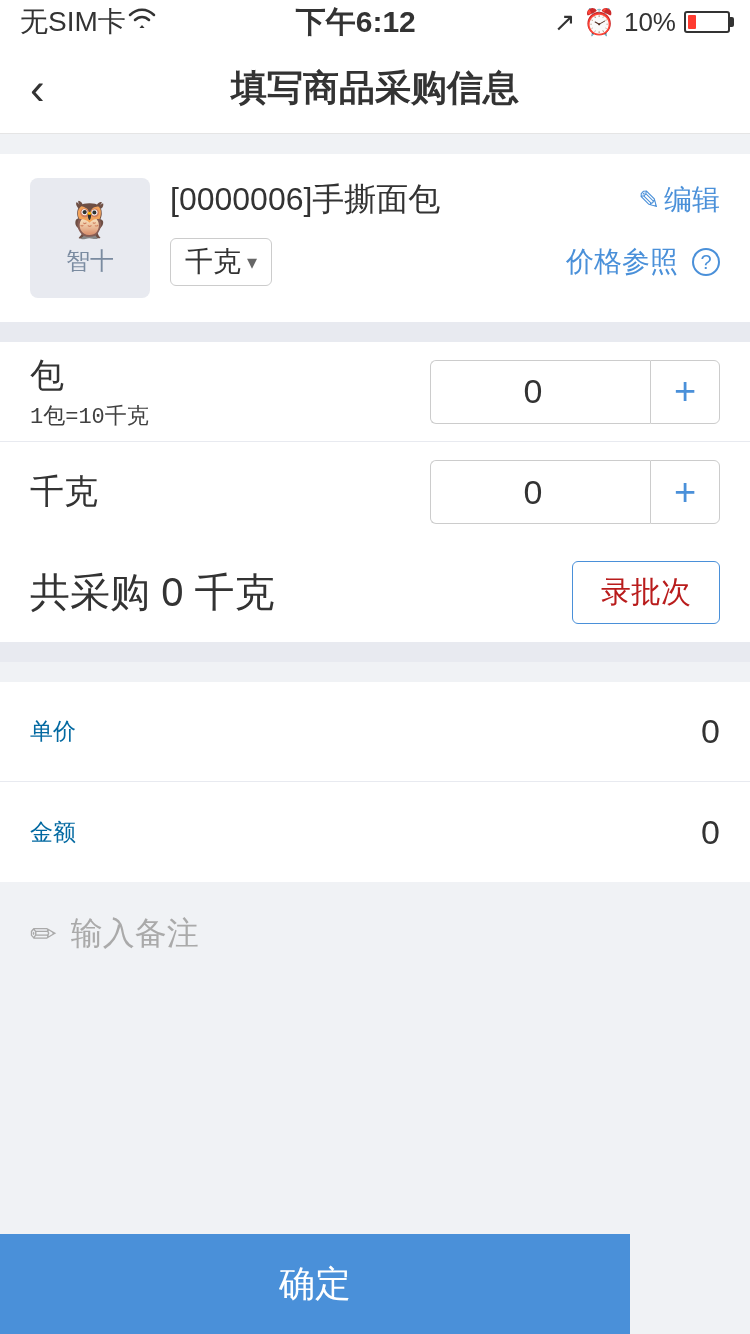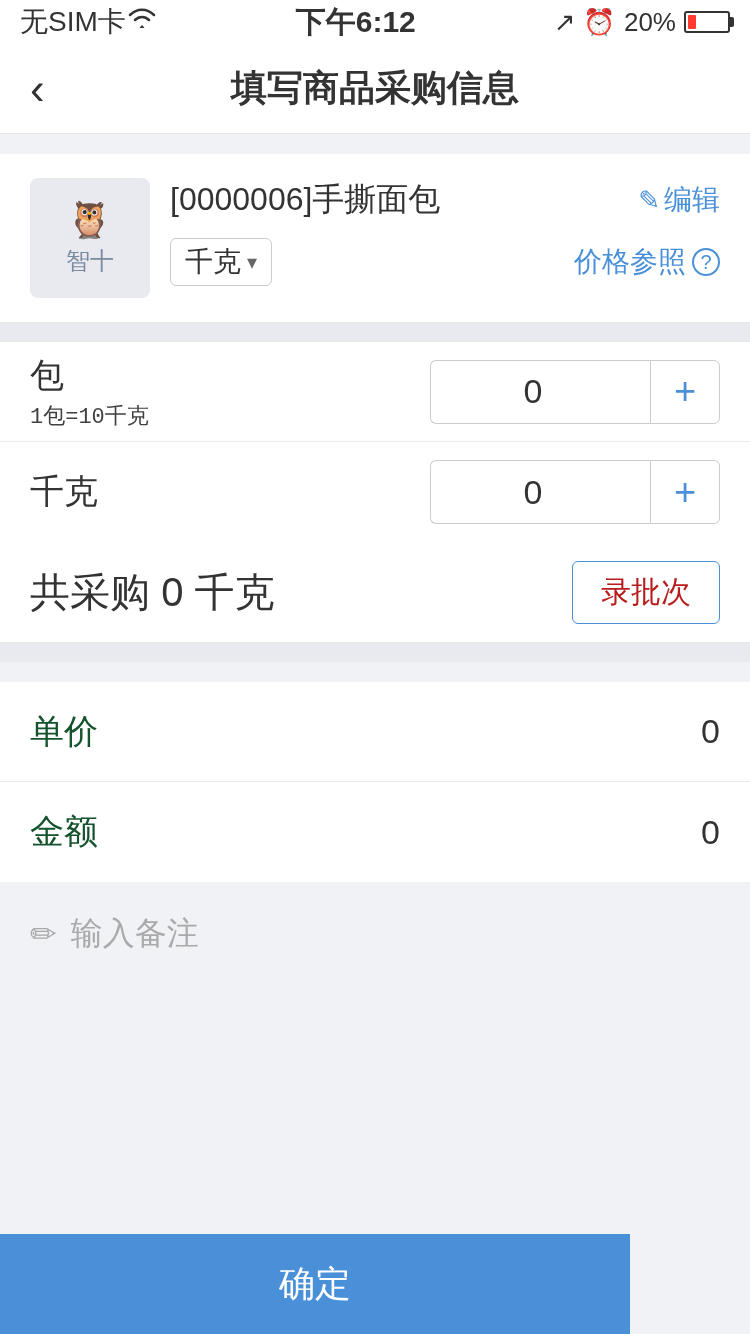--- a/index.html
+++ b/index.html
@@ -169,21 +169,21 @@
     }
     .chevron-down {
       font-size: 20px;
       color: #666;
     }
     .price-ref {
       color: #4a90d9;
       font-size: 28px;
       display: flex;
       align-items: center;
-      gap: 6px;
+      gap: 14px;
       cursor: pointer;
     }
     .help-circle {
       width: 28px;
       height: 28px;
       border: 2px solid #4a90d9;
       border-radius: 50%;
       display: inline-flex;
       align-items: center;
       justify-content: center;
@@ -293,22 +293,22 @@
       align-items: center;
       justify-content: space-between;
       padding: 0 30px;
       height: 100px;
       border-bottom: 1px solid #e8eaf0;
     }
     .info-row:last-child {
       border-bottom: none;
     }
     .info-label {
-      font-size: 34px;
-      color: #14532d;
+      font-size: 23px;
+      color: #0369a1;
     }
     .info-value {
       font-size: 34px;
       color: #333;
     }
 
     
     .remark-section {
       background: #f0f2f5;
       padding: 28px 30px;
@@ -372,21 +372,21 @@
           <path d="M16 18l2.5 3h-5L16 18z" fill="#333"></path>
           <path d="M9 13c1.9-1.9 4.4-3 7-3s5.1 1.1 7 3" stroke="#333" stroke-width="2.5" fill="none" stroke-linecap="round"></path>
           <path d="M4 8c3.3-3.3 7.7-5.3 12-5.3s8.7 2 12 5.3" stroke="#333" stroke-width="2.5" fill="none" stroke-linecap="round"></path>
         </svg>
       </span>
     </div>
     <div class="status-center">下午6:12</div>
     <div class="status-right">
       <span>↗</span>
       <span>⏰</span>
-      <span>20%</span>
+      <span>10%</span>
       <span class="battery-icon">
         <span class="battery-body">
             <span class="battery-fill"></span>
           </span>
       </span>
     </div>
   </div>
 
   <div class="nav-bar">
     <span class="nav-back">‹</span>

